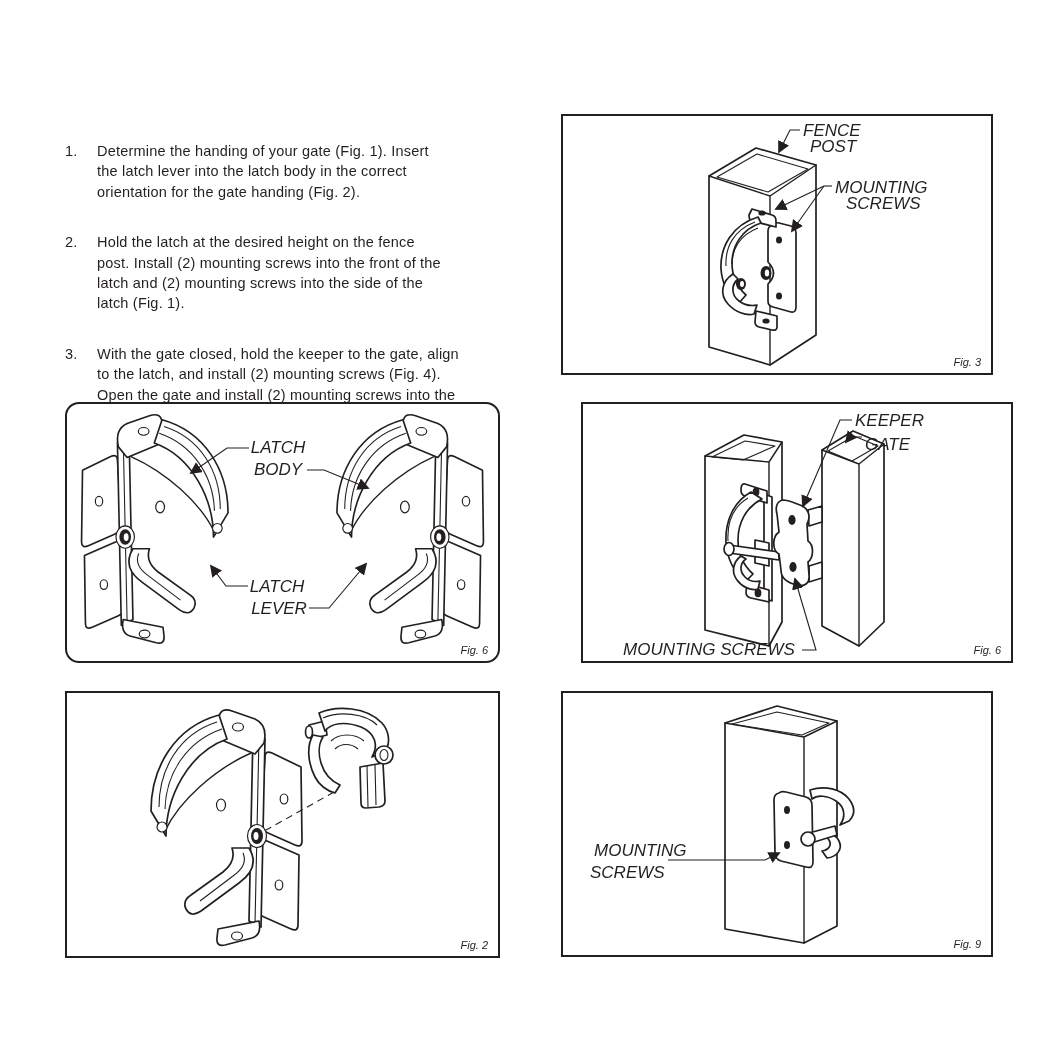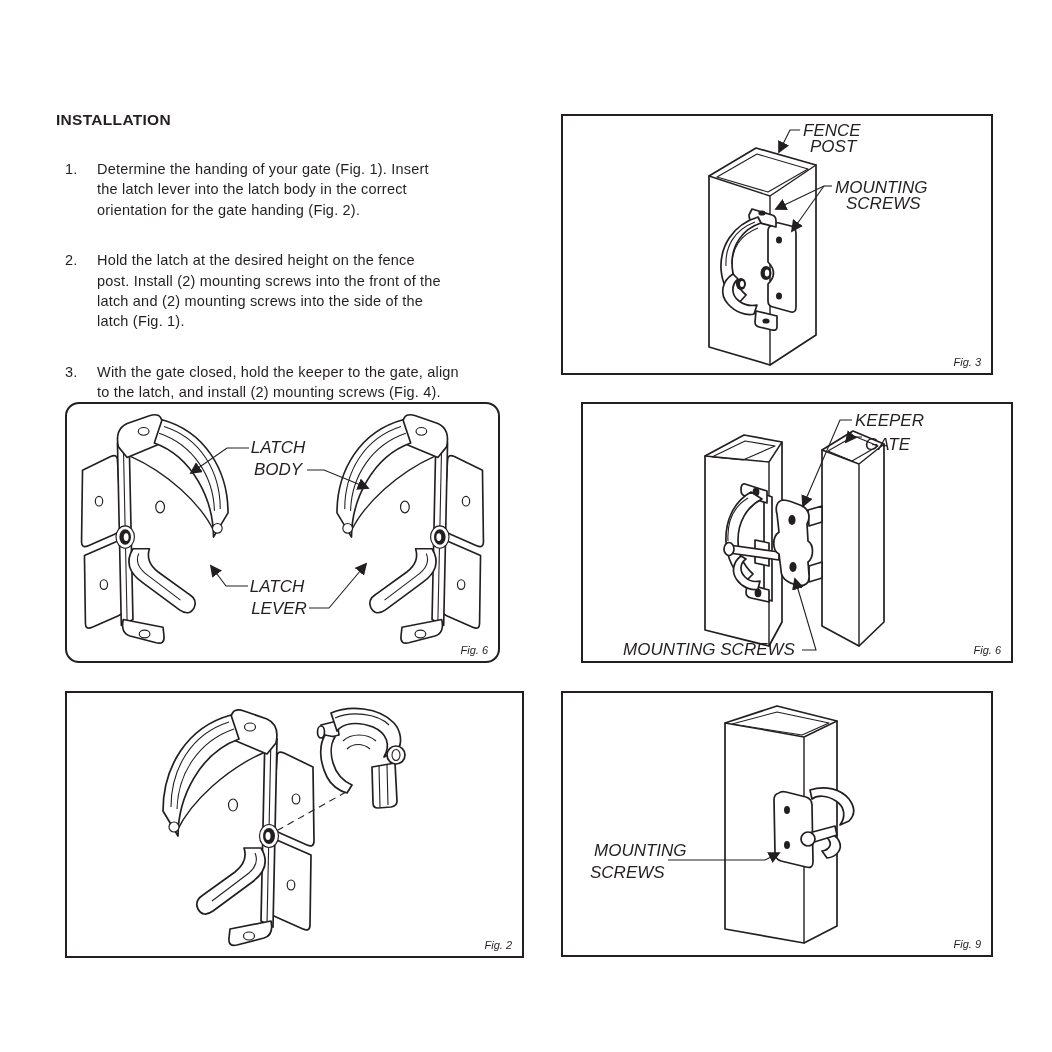--- a/index.html
+++ b/index.html
@@ -13,21 +13,21 @@
   .step{position:relative;padding-left:41px;margin-bottom:9px;
         font-size:14.5px;line-height:20.4px;letter-spacing:.2px;}
   .step-num{position:absolute;left:9px;top:0;}
   .step-text{white-space:pre-line;display:block;margin-top:30px;}
 
   
   .fig{position:absolute;border:2px solid #231f20;background:#fff;margin:0;padding:0;}
   #fig3{left:561px;top:114px;width:428px;height:257px;}
   #fig1{left:65px; top:402px;width:431px;height:257px;border-radius:14px;}
   #fig4{left:581px;top:402px;width:428px;height:257px;}
-  #fig2{left:65px; top:691px;width:431px;height:263px;padding-left:24px;}
+  #fig2{left:65px; top:691px;width:431px;height:263px;}
   #fig5{left:561px;top:691px;width:428px;height:262px;}
   .fig svg{position:absolute;left:0;top:0;width:100%;height:100%;display:block;}
   .cap{position:absolute;right:10px;bottom:5px;font-style:italic;font-size:11px;color:#231f20;}
 
   
   .ln{fill:#fff;stroke:#231f20;stroke-width:1.7;stroke-linejoin:round;stroke-linecap:round;}
   .nf{fill:none;stroke:#231f20;stroke-width:1.4;stroke-linejoin:round;stroke-linecap:round;}
   .thin{fill:none;stroke:#231f20;stroke-width:1.1;stroke-linejoin:round;}
   .hole{fill:#fff;stroke:#231f20;stroke-width:1.2;}
   .dk{fill:#231f20;stroke:none;}
@@ -63,21 +63,20 @@
         <ellipse class="wt" cx="61" cy="131" rx="2.5" ry="4"></ellipse>
         <path class="ln" d="M68,143 C60,156 64,168 78,178 L116,206 Q126,213 131,204 Q135,196 126,190 L94,167 C85,160 82,152 85,143 Z"></path>
         <path class="thin" d="M74,148 C70,157 74,164 84,171 L117,196"></path>
         <path class="ln" d="M58,216 Q55,230 65,233 L92,240 Q101,242 100,233 L99,224 Z"></path>
         <ellipse class="hole" cx="80" cy="231" rx="5.5" ry="4"></ellipse>
       </g>
     </defs>
   </svg>
 
   <section class="instructions">
-    <h1>INSTALLATION</h1>
     <div class="step">
       <span class="step-num">1.</span>
       <span class="step-text">Determine the handing of your gate (Fig. 1). Insert
 the latch lever into the latch body in the correct
 orientation for the gate handing (Fig. 2).</span>
     </div>
     <div class="step">
       <span class="step-num">2.</span>
       <span class="step-text">Hold the latch at the desired height on the fence
 post. Install (2) mounting screws into the front of the

